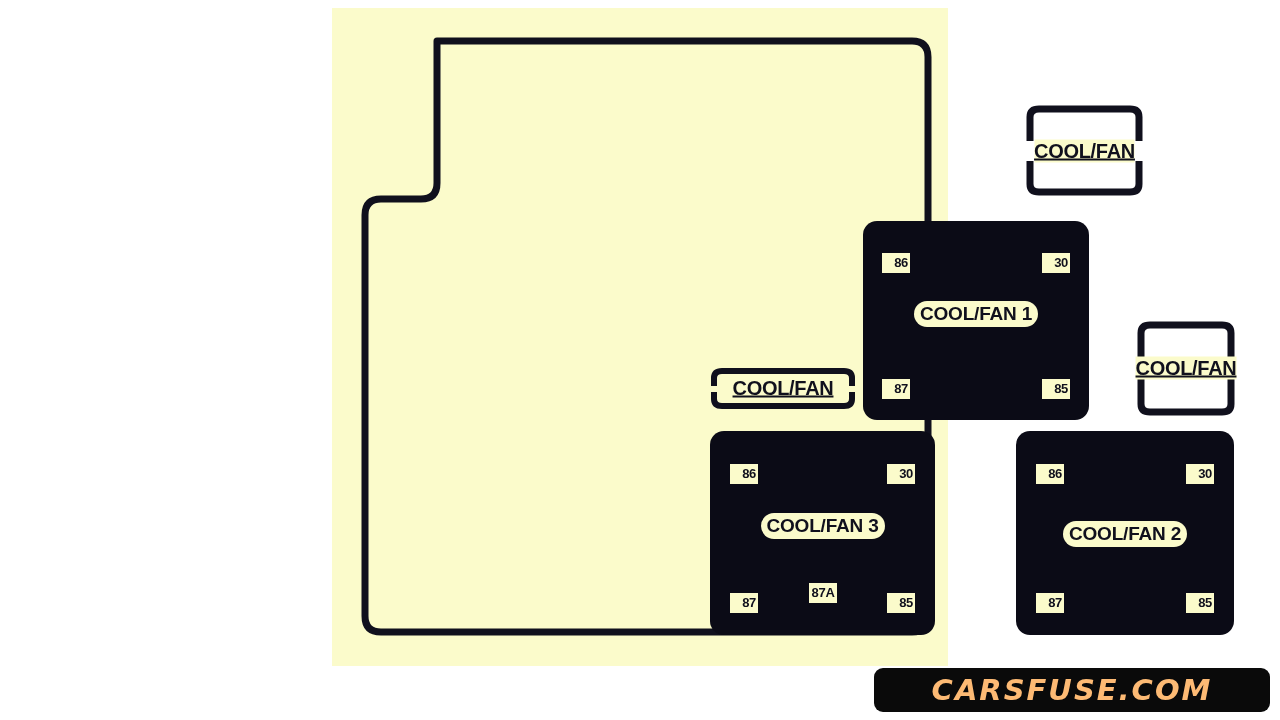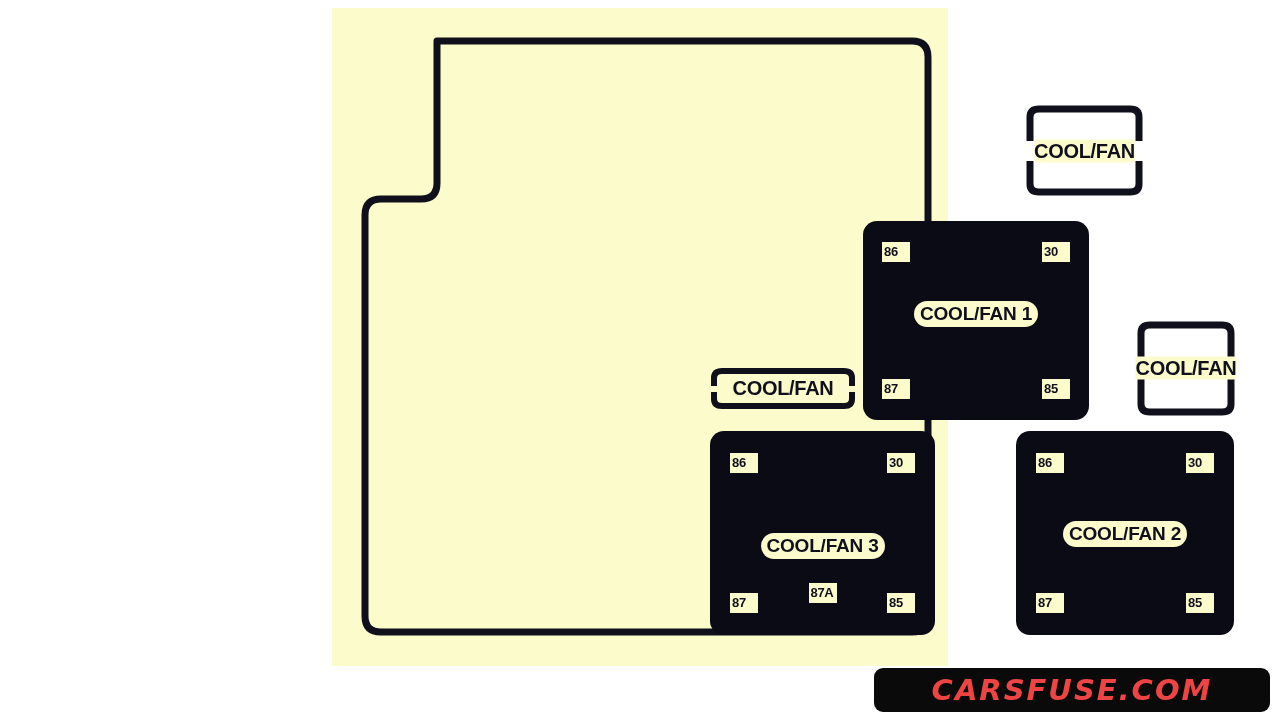--- a/index.html
+++ b/index.html
@@ -56,37 +56,38 @@
     padding: 3px 6px 4px 6px;
     border-radius: 13px;
   }
   .pin {
     position: absolute;
     background: #fbfbcb;
     color: #10101d;
     font-weight: bold;
     font-size: 13px;
     line-height: 1;
-    text-align: left;
+    text-align: right;
     padding: 3px 2px 4px 2px;
     min-width: 24px;
     letter-spacing: -0.3px;
+    margin-top: 11px;
   }
 
   
   #relay-coolfan1 { left: 531px; top: 213px; width: 226px; height: 199px; }
   #relay-coolfan1 .relay-name { top: 80px; font-size: 19px; }
   #relay-coolfan1 .pin-86 { left: 19px;  top: 21px; }
   #relay-coolfan1 .pin-30 { right: 19px; top: 21px; }
   #relay-coolfan1 .pin-87 { left: 19px;  bottom: 21px; }
   #relay-coolfan1 .pin-85 { right: 19px; bottom: 21px; }
 
   
   #relay-coolfan3 { left: 378px; top: 423px; width: 225px; height: 204px; }
-  #relay-coolfan3 .relay-name { top: 82px; font-size: 19px; margin-top: 20px; }
+  #relay-coolfan3 .relay-name { top: 82px; font-size: 19px; }
   #relay-coolfan3 .pin-86  { left: 20px;  top: 22px; }
   #relay-coolfan3 .pin-30  { right: 20px; top: 22px; }
   #relay-coolfan3 .pin-87  { left: 20px;  bottom: 22px; }
   #relay-coolfan3 .pin-87a { left: 50%; transform: translateX(-50%); bottom: 32px; }
   #relay-coolfan3 .pin-85  { right: 20px; bottom: 22px; }
 
   
   #relay-coolfan2 { left: 684px; top: 423px; width: 218px; height: 204px; }
   #relay-coolfan2 .relay-name { top: 82px; font-size: 19px; margin-top: 8px; }
   #relay-coolfan2 .pin-86 { left: 20px;  top: 22px; }
@@ -108,20 +109,21 @@
     top: 50%;
     transform: translate(-50%, -50%);
     color: #10101d;
     font-weight: bold;
     font-size: 20px;
     line-height: 1;
     white-space: nowrap;
     letter-spacing: -0.3px;
     background: #fbfbcb;
     padding: 1px 0 2px 0;
+    text-decoration: underline;
   }
 
   
   #socket-top { left: 690px; top: 95px; width: 125px; height: 95px; }
   
   #socket-right { left: 802px; top: 310px; width: 104px; height: 100px; }
   #socket-right .socket-label { font-size: 20px; }
   
   #socket-left { left: 376px; top: 358px; width: 150px; height: 44px; }
   #socket-left .socket-label { font-size: 20px; }
@@ -133,21 +135,21 @@
     top: 668px;
     width: 396px;
     height: 44px;
     background: #0a0a0a;
     border-radius: 9px;
     display: flex;
     align-items: center;
     justify-content: center;
   }
   #watermark-text {
-    color: #ef4444;
+    color: #fdba74;
     font-family: "DejaVu Sans", sans-serif;
     font-size: 29px;
     font-weight: bold;
     font-style: italic;
     letter-spacing: 2px;
   }
 </style>
 </head>
 <body>
 

